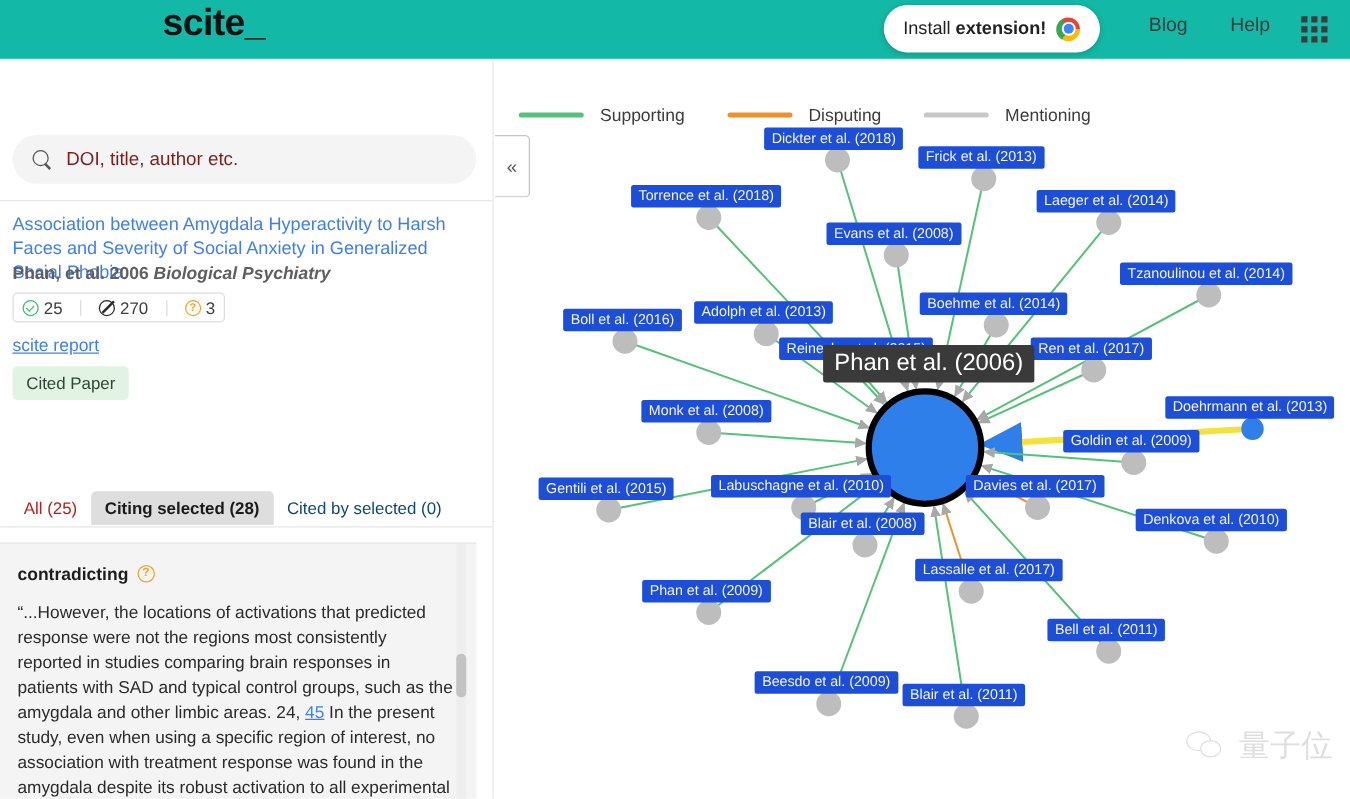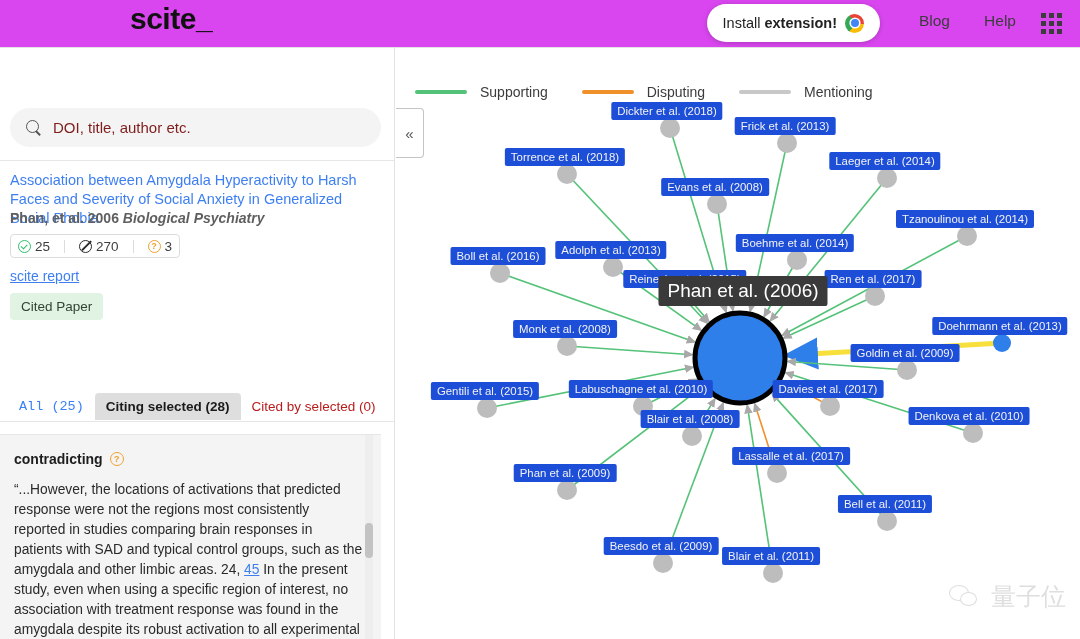--- a/index.html
+++ b/index.html
@@ -7,21 +7,21 @@
     width: 1080px; height: 639px;
     font-family: "Liberation Sans", sans-serif;
     background: #ffffff;
     overflow: hidden;
   }
 
   
   .header {
     position: absolute; top: 0; left: 0;
     width: 1080px; height: 48px;
-    background: #d946ef;
+    background: #14b8a6;
     border-bottom: 1px solid #e3e3e3;
   }
   .logo {
     position: absolute; left: 130px; top: 2px;
     font-size: 30px; font-weight: 700; letter-spacing: -0.5px;
     color: #111;
   }
   .install-pill {
     position: absolute; right: 200px; top: 4px;
     height: 38px; padding: 0 16px;
@@ -136,23 +136,23 @@
     position: absolute; left: 10px; top: 245px;
     background: #e1f3e2; color: #2f4632;
     padding: 6px 11px; border-radius: 4px; font-size: 13.5px;
   }
 
   .tabs {
     position: absolute; left: 8px; top: 345px;
     display: flex; align-items: flex-end; font-size: 13.5px;
   }
   .tab { padding: 6px 11px; border-radius: 4px 4px 0 0; cursor: pointer; white-space: nowrap; }
-  .tab.plain { color: #3b82f6; font-family: Liberation Mono, monospace; }
+  .tab.plain { color: #b91c1c; }
   .tab.active { background: #dedede; color: #1a1a1a; font-weight: 700; }
-  .tab.dim { color: #b91c1c; }
+  .tab.dim { color: #0c4a6e; }
   .d2 { top: 373px; }
 
   .quote-card {
     position: absolute; left: 0; top: 386px;
     width: 381px; height: 253px;
     background: #f4f4f5; border-top: 1px solid #e6e6e6;
     padding: 16px 18px 0 14px; overflow: hidden;
   }
   .contradicting {
     font-size: 14px; font-weight: 700; color: #1d1d1d;

